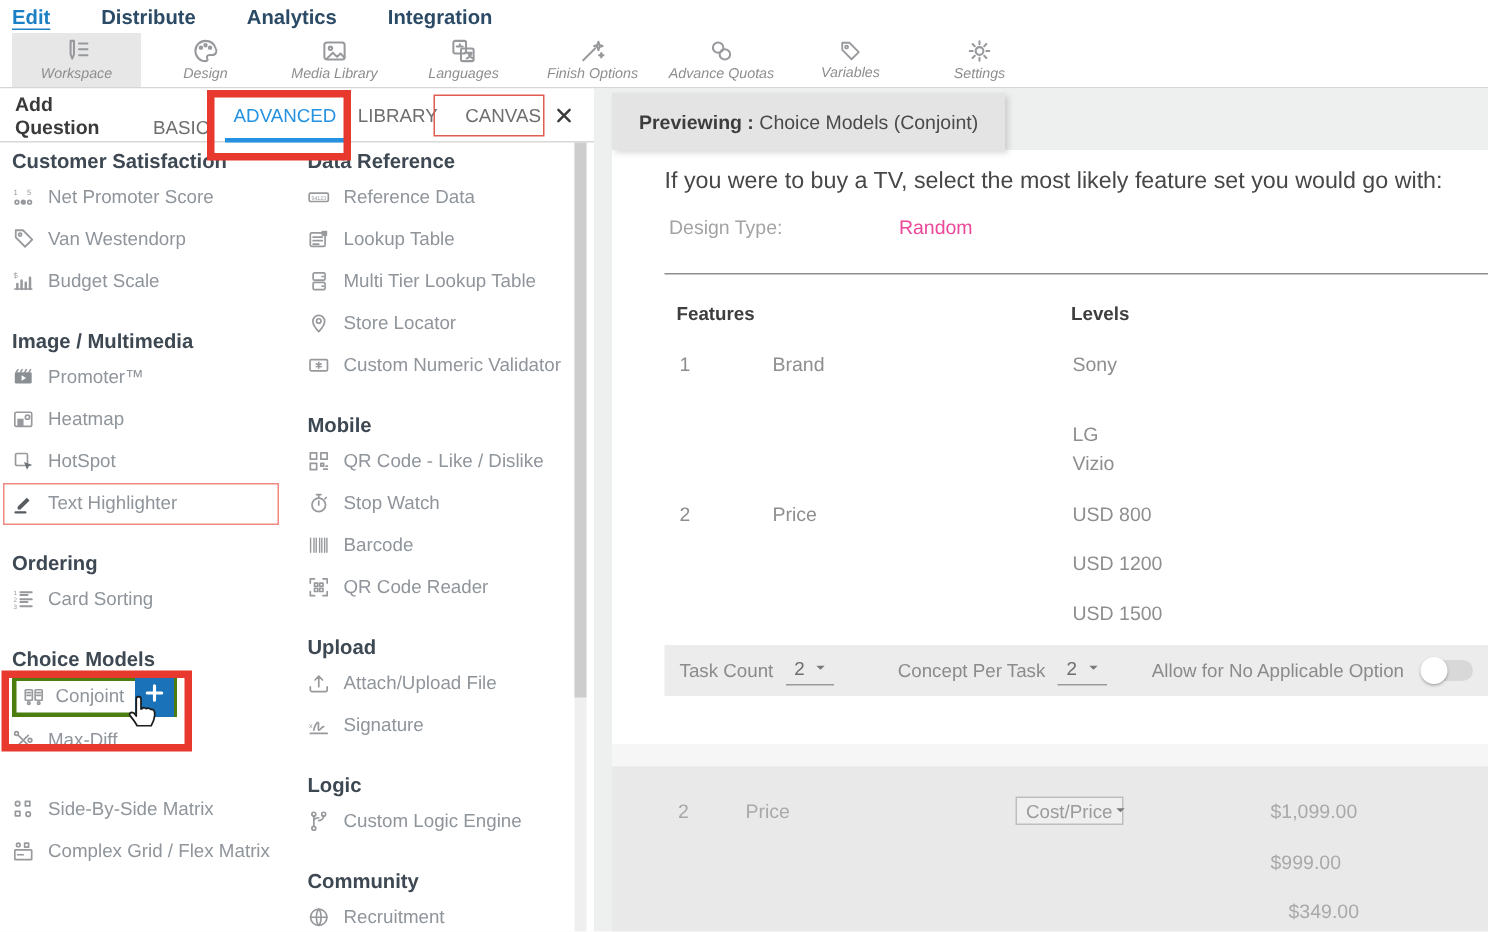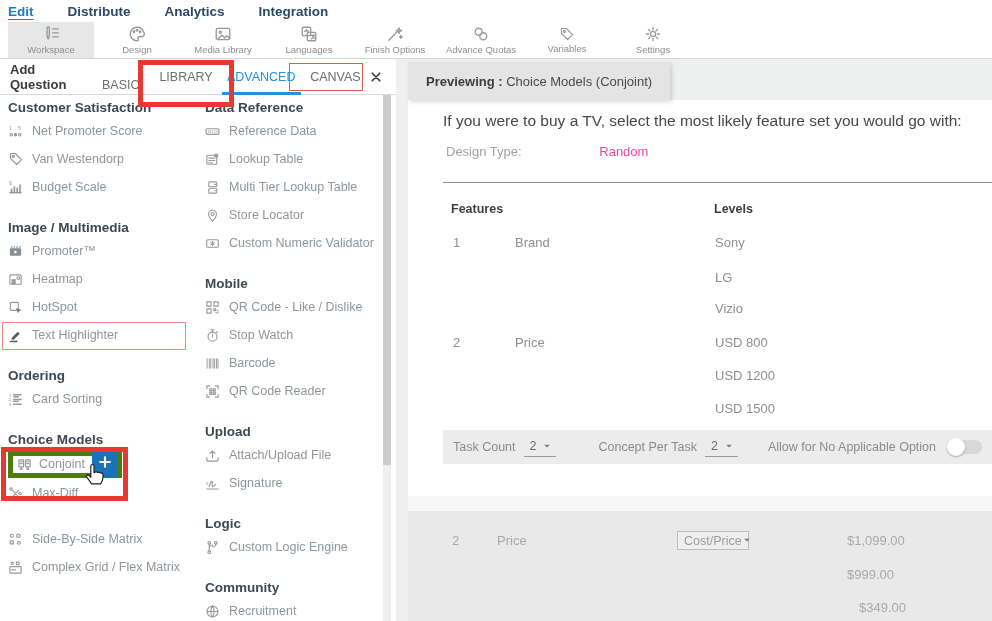--- a/index.html
+++ b/index.html
@@ -10,21 +10,21 @@
   
   .topnav { position:absolute; left:0; top:0; width:992px; height:22px; display:flex; align-items:center; gap:34px; padding-left:8px; background:#fff; }
   .topnav .nav-item { font-size:13.5px; font-weight:700; color:#2a4a66; cursor:pointer; }
   .topnav .nav-item.active { color:#1b7fc4; text-decoration:underline; text-underline-offset:3px; }
 
   
   .toolbar { position:absolute; left:0; top:22px; width:992px; height:37px; display:flex; padding-left:8px; border-bottom:1px solid #d6d6d6; background:#fff; }
   .tool-btn { width:86px; height:36px; display:flex; flex-direction:column; align-items:center; justify-content:center; gap:1px; cursor:pointer; }
   .tool-btn.active { background:#e7e7e7; }
   .tool-btn .t-ic svg { display:block; }
-  .tool-btn .t-label { font-size:9.5px; color:#8d8d8d; white-space:nowrap; }
+  .tool-btn .t-label { font-size:9.5px; color:#8d8d8d; white-space:nowrap;font-style:italic; }
 
   
   .left-panel { position:absolute; left:0; top:59px; width:396px; height:562px; background:#fff; }
   .tabbar { display:flex; align-items:center; height:36px; border-bottom:1px solid #d8d8d8; }
   .add-q { font-size:13px; font-weight:700; color:#3a3a3a; padding-left:10px; width:92px; }
   .tab { height:36px; display:flex; align-items:center; justify-content:center; font-size:12.5px; color:#6e6e6e; cursor:pointer; }
   .tab-basic{ width:60px;margin-top:16px; } .tab-advanced{ width:80px; color:#2492e0; border-bottom:3px solid #2492e0; padding-top:3px; } .tab-library{ width:72px; } .tab-canvas{ width:70px; }
   .tab-close { margin-left:auto; padding-right:14px; cursor:pointer; }
   .tab-close svg{ display:block; }
 
@@ -33,21 +33,21 @@
   .col1 { width:195px; padding-left:8px; }
   .col2 { width:185px; padding-left:10px; }
   .sec { margin-bottom:18px; }
   .sec-h { height:18px; line-height:18px; font-size:13.5px; font-weight:600; color:#3d4852; }
   .item { height:28px; display:flex; align-items:center; cursor:pointer; }
   .item .ic { width:24px; display:flex; align-items:center; }
   .item .lbl { font-size:12.5px; color:#8f959b; white-space:nowrap; }
 
   
   .item-conjoint { height:30px; }
-  .chip { display:flex; align-items:center; height:27px; background:#fff; border:5px solid #4d7c0f; }
+  .chip { display:flex; align-items:center; height:27px; background:#fff; border:3px solid #4d7c0f; }
   .chip .ic { width:26px; padding-left:4px; display:flex; align-items:center; }
   .chip .lbl { font-size:12.5px; color:#8f959b; padding-right:8px; }
   .chip .plus-btn { width:26px; height:27px; margin:-1px; background:#1a73b8; display:flex; align-items:center; justify-content:center; cursor:pointer; }
 
   
   .v-scroll { position:absolute; left:383px; top:95px; width:8px; height:526px; background:#efefef; }
   .v-thumb { position:absolute; left:0; top:0; width:8px; height:370px; background:#cdcdcd; }
 
   
   .right-bg { position:absolute; left:396px; top:59px; width:596px; height:562px; background:#eef0f0; }
@@ -208,21 +208,21 @@
       <span class="dl">Design Type:</span>
       <span class="dv">Random</span>
     </div>
     <div class="table-line"></div>
     <div class="th-features">Features</div>
     <div class="th-levels">Levels</div>
 
     <span class="cell" style="left:45px; top:135px;">1</span>
     <span class="cell" style="left:107px; top:135px;">Brand</span>
     <span class="cell" style="left:307px; top:135px;">Sony</span>
-    <span class="cell" style="left:307px; top:170px;">LG</span>
+    <span class="cell" style="left:307px; top:182px;">LG</span>
     <span class="cell" style="left:307px; top:201px;">Vizio</span>
 
     <span class="cell" style="left:45px; top:235px;">2</span>
     <span class="cell" style="left:107px; top:235px;">Price</span>
     <span class="cell" style="left:307px; top:235px;">USD 800</span>
     <span class="cell" style="left:307px; top:268px;">USD 1200</span>
     <span class="cell" style="left:307px; top:301px;">USD 1500</span>
 
     <div class="settings-bar">
       <span class="s-lbl">Task Count</span>
@@ -243,22 +243,22 @@
       <span class="toggle">
           <span class="knob"></span>
         </span>
     </div>
   </div>
 
   <div class="left-panel">
     <div class="tabbar">
       <span class="add-q">Add Question</span>
       <span class="tab tab-basic">BASIC</span>
+      <span class="tab tab-advanced">ADVANCED</span>
       <span class="tab tab-library">LIBRARY</span>
-      <span class="tab tab-advanced">ADVANCED</span>
       <span class="tab tab-canvas">CANVAS</span>
       <span class="tab-close">
           <svg width="12" height="12" viewBox="0 0 16 16">
             <path d="M3 3l10 10M13 3L3 13" stroke="#3c3c3c" stroke-width="2.2" stroke-linecap="round"></path>
           </svg>
         </span>
     </div>
 
     <div class="panel-body">
 

